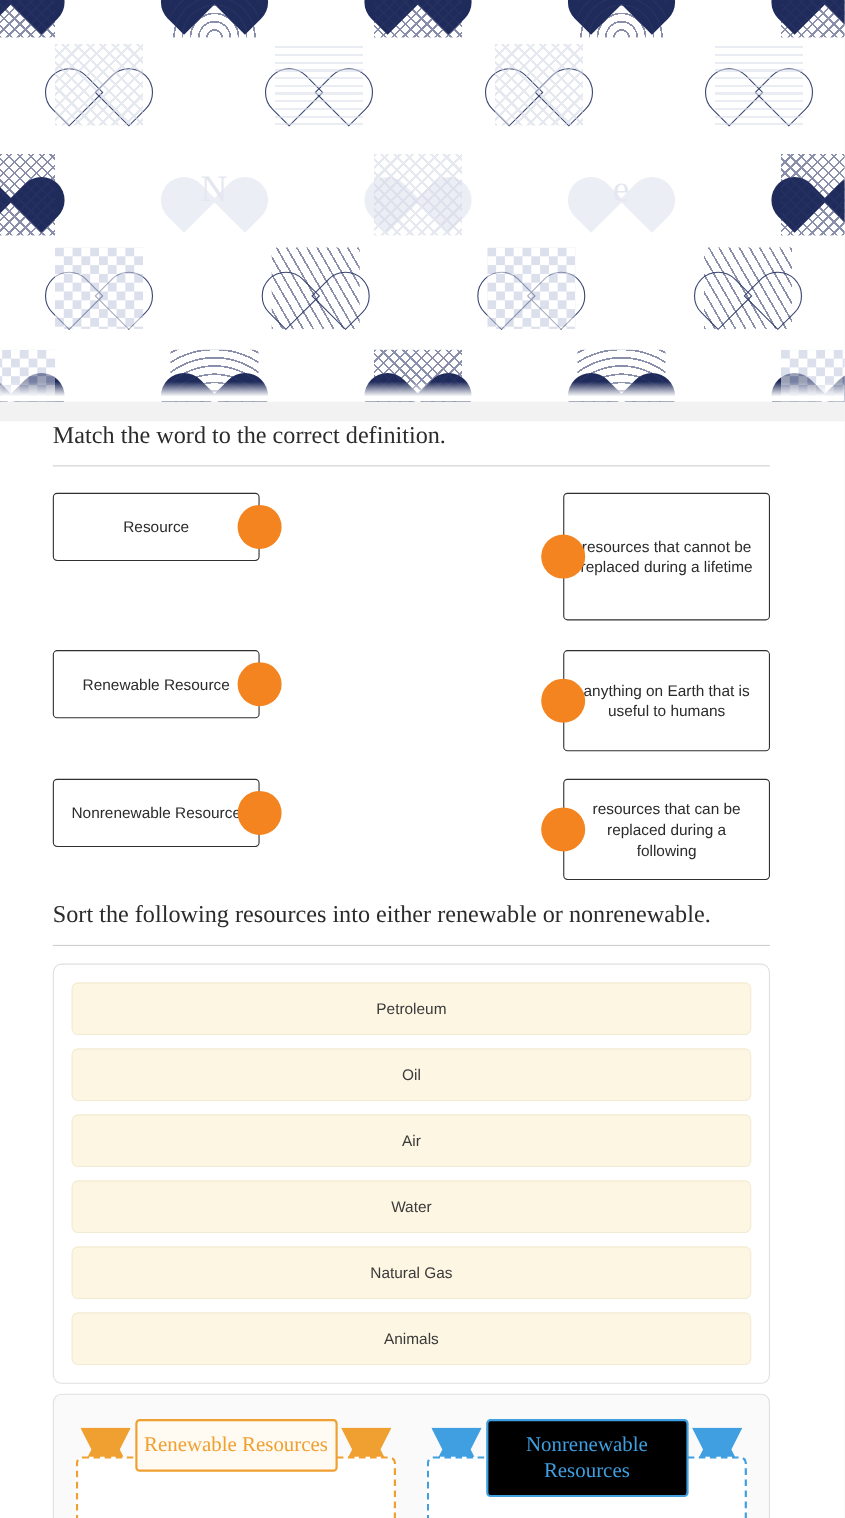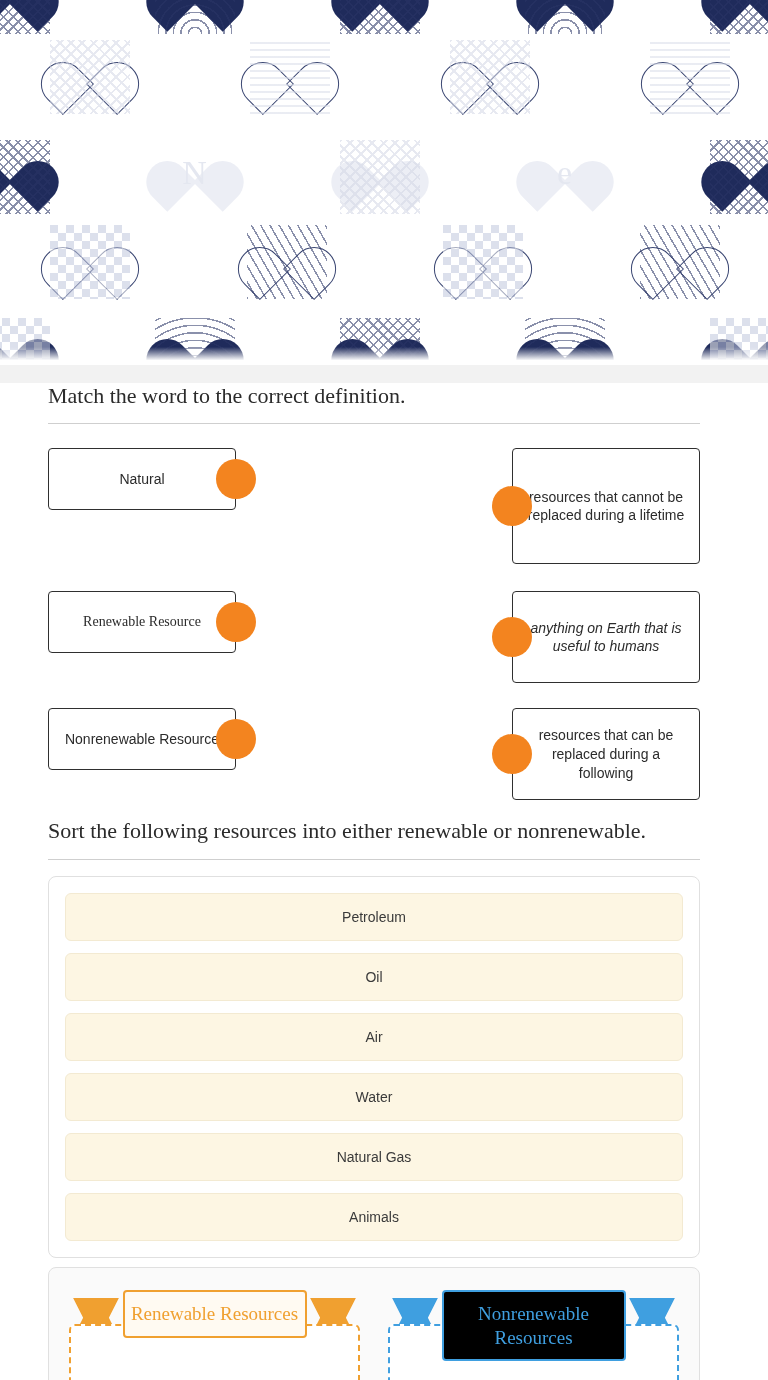--- a/index.html
+++ b/index.html
@@ -368,36 +368,36 @@
 
 <div class="sheet">
 
   <h2 class="section-title">Match the word to the correct definition.</h2>
   <div class="rule"></div>
 
   <div class="match-area">
 
     <div class="match-pair" style="top:8px;">
       <div style="position:relative;">
-        <div class="term-box">Natural</div>
+        <div class="term-box">Resource</div>
         <div class="dot" style="right:-20px; top:11px;"></div>
       </div>
       <div style="position:relative;">
         <div class="def-box" style="min-height:116px;">resources that cannot be replaced during a lifetime</div>
         <div class="dot" style="left:-20px; top:38px;"></div>
       </div>
     </div>
 
     <div class="match-pair" style="top:151px;">
-      <div style="position:relative;font-family:Liberation Serif, serif;">
+      <div style="position:relative;">
         <div class="term-box">Renewable Resource</div>
         <div class="dot" style="right:-20px; top:11px;"></div>
       </div>
       <div style="position:relative;">
-        <div class="def-box" style="min-height:92px;font-style:italic;">anything on Earth that is useful to humans</div>
+        <div class="def-box" style="min-height:92px;">anything on Earth that is useful to humans</div>
         <div class="dot" style="left:-20px; top:26px;"></div>
       </div>
     </div>
 
     <div class="match-pair" style="top:268px;">
       <div style="position:relative;">
         <div class="term-box">Nonrenewable Resource</div>
         <div class="dot" style="right:-20px; top:11px;"></div>
       </div>
       <div style="position:relative;">

